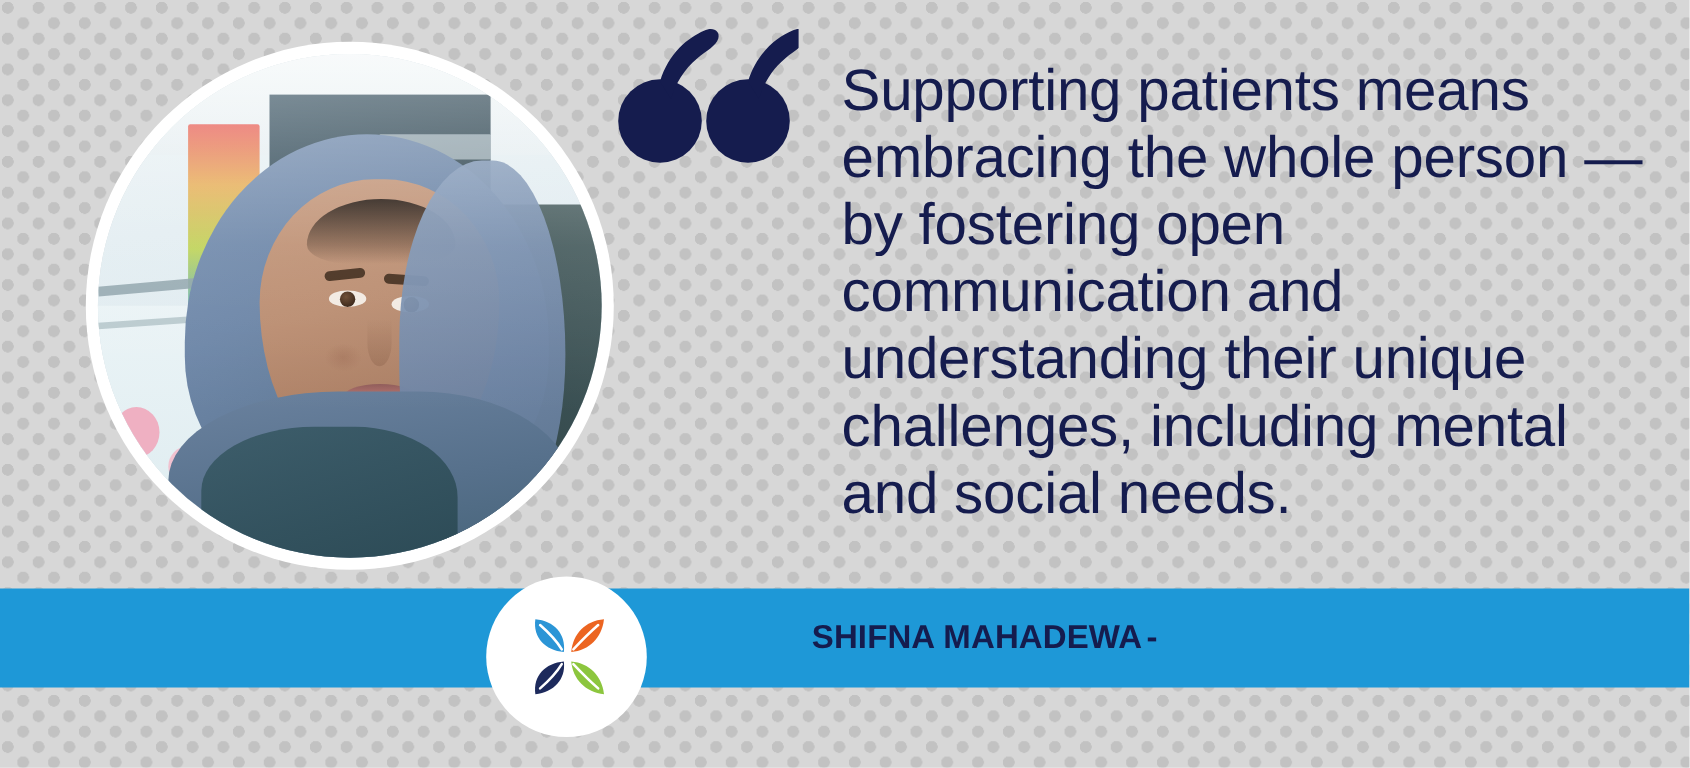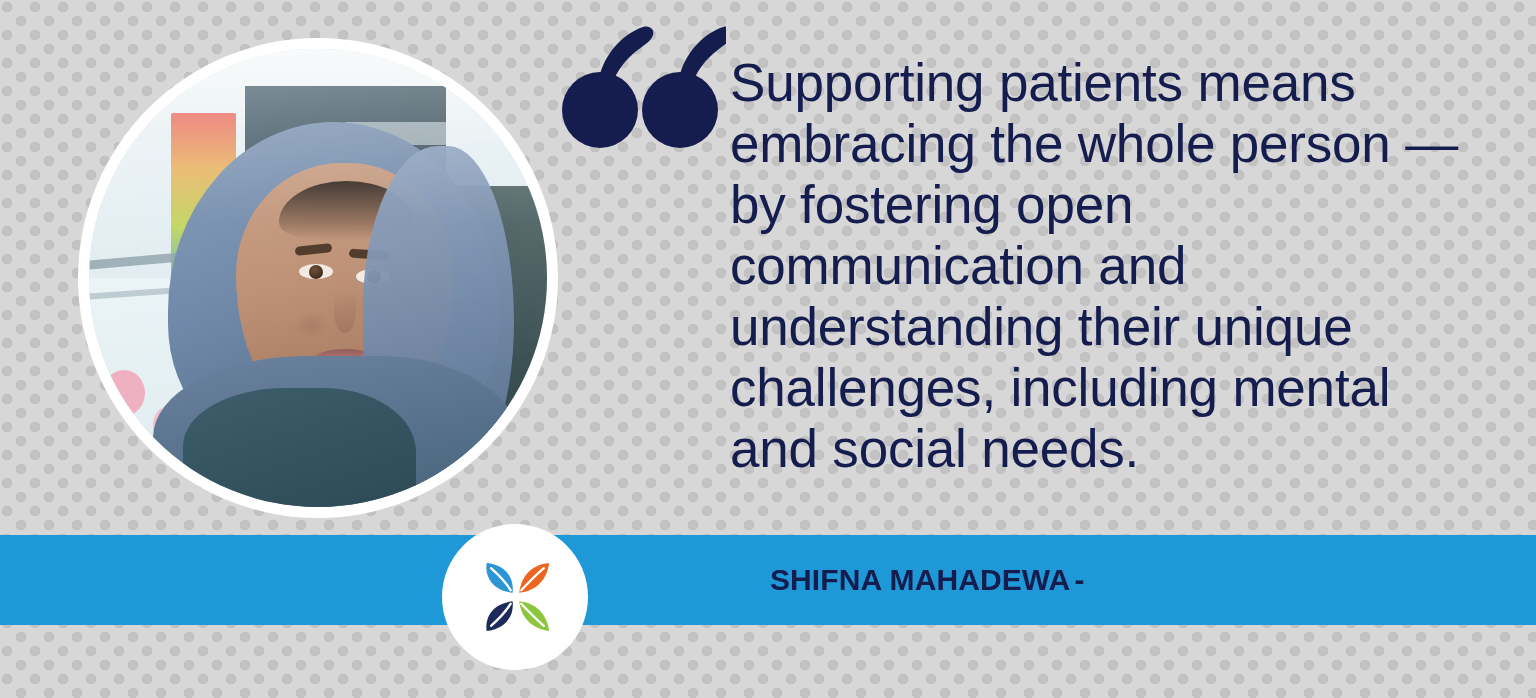--- a/index.html
+++ b/index.html
@@ -45,21 +45,20 @@
     display: flex;
     align-items: center;
     white-space: nowrap;
     color: #151c4e;
     font-size: 30px;
     letter-spacing: 0.1px;
   }
   .banner-name {
     font-weight: bold;
     font-stretch: condensed;
-    margin-left: 32px;
   }
   .banner-dash {
     font-weight: bold;
     margin: 0 6px 0 4px;
   }
   .banner-role {
     font-style: italic;
     font-weight: normal;
   }
 
@@ -305,21 +304,21 @@
   
   .quote-mark {
     position: absolute;
     left: 556px;
     top: 22px;
     width: 170px;
     height: 130px;
   }
   .quote-text {
     position: absolute;
-    left: 730px;
+    left: 765px;
     top: 52px;
     width: 760px;
     color: #151c4e;
     font-size: 53px;
     line-height: 61px;
     font-stretch: condensed;
     letter-spacing: -0.2px;
     white-space: pre-line;
   }
 </style>

